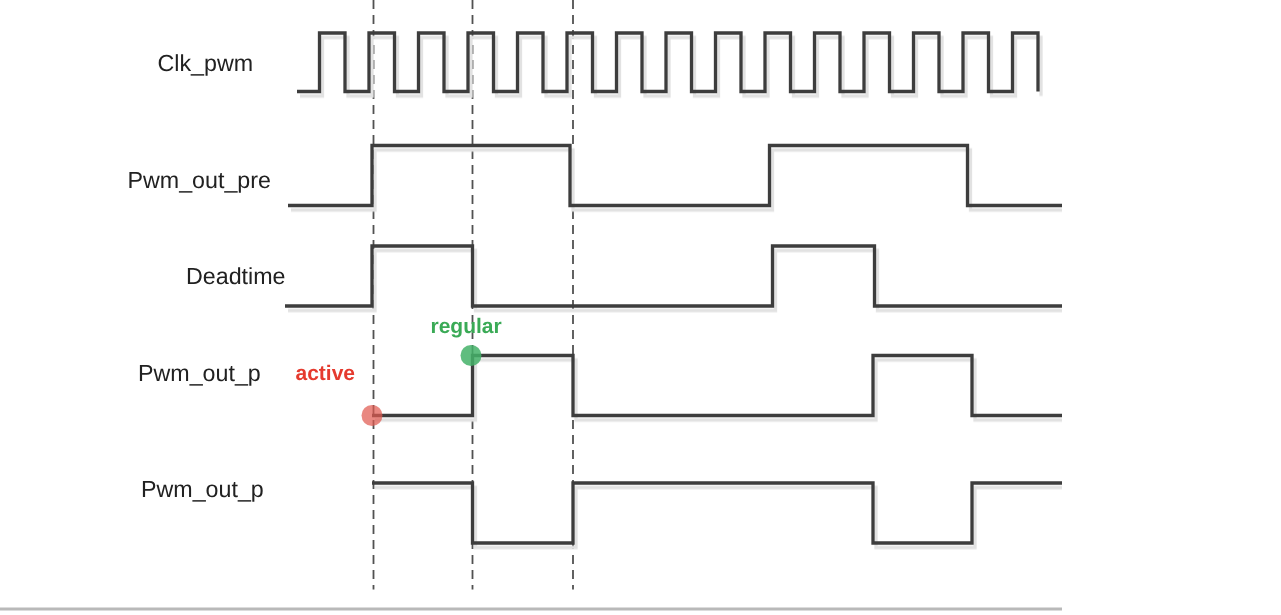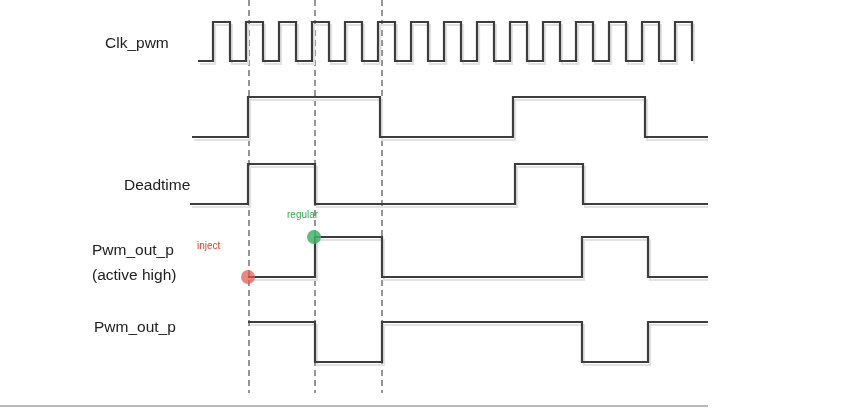--- a/index.html
+++ b/index.html
@@ -14,22 +14,22 @@
   #signals{filter:drop-shadow(2px 3px 0px #e2e2e2);}
   .sig-label{
     position:absolute;
     font-size:15.5px;
     line-height:19px;
     color:#212121;
     white-space:nowrap;
   }
   .annot{
     position:absolute;
-    font-size:10px;
-    font-weight:normal;
+    font-size:14px;
+    font-weight:bold;
     white-space:nowrap;
   }
   .annot-inject{color:var(--inject-color);}
   .annot-regular{color:var(--regular-color);}
   .return-mark{
     position:absolute;
     left:785px;top:388px;
     font-size:12px;color:#7f7f7f;
   }
   .border-right{
@@ -62,29 +62,29 @@
         <polyline points="248,322 315,322 315,362 382,362 382,322 582,322 582,362 648,362 648,322 717,322" fill="none" stroke="#3d3d3d" stroke-width="2.2" stroke-linejoin="miter"></polyline>
       </g>
     <g id="markers">
         <circle cx="248" cy="277" r="7" fill="#e05a50" fill-opacity="0.72"></circle>
         <circle cx="314" cy="237" r="7" fill="#44b169" fill-opacity="0.85"></circle>
       </g>
   </svg>
 
   <div class="sig-label" style="left:105px;top:33px">Clk_pwm</div>
 
+  <div class="sig-label" style="left:85px;top:111px">Pwm_out_pre</div>
 
   <div class="sig-label" style="left:124px;top:175px">Deadtime</div>
 
   <div class="sig-label" style="left:92px;top:240px">Pwm_out_p</div>
-  <div class="sig-label" style="left:92px;top:265px">(active high)</div>
 
   <div class="sig-label" style="left:94px;top:317px">Pwm_out_p</div>
 
-  <div class="annot annot-inject" style="left:197px;top:240px">inject</div>
+  <div class="annot annot-inject" style="left:197px;top:240px">active</div>
 
   <div class="annot annot-regular" style="left:287px;top:209px">regular</div>
 
   <div class="return-mark">↵</div>
 
   <div class="border-right"></div>
   <div class="border-bottom"></div>
 
 </div>
 

